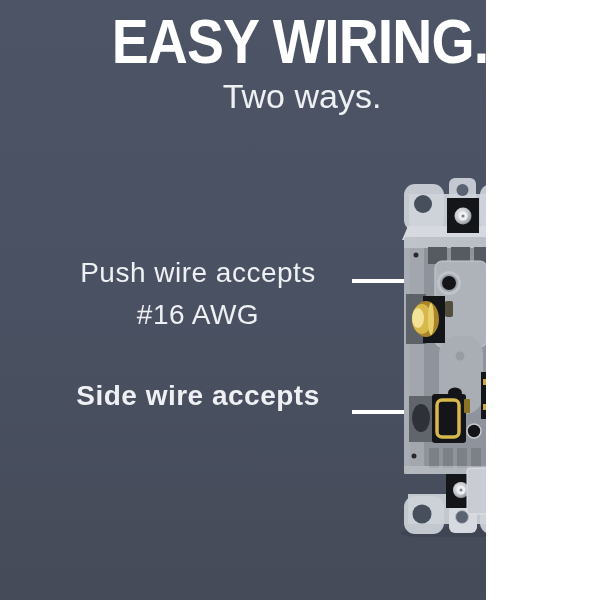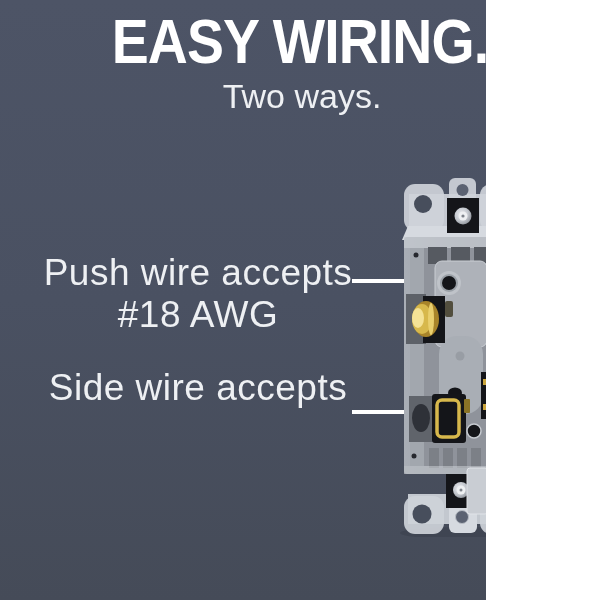--- a/index.html
+++ b/index.html
@@ -24,45 +24,45 @@
   }
   .subheadline{
     position:absolute;top:78px;left:2px;width:600px;
     margin:0;text-align:center;
     font-size:34px;line-height:36px;font-weight:400;
     color:var(--body-text,#eef0f3);
   }
   .callout{
     position:absolute;left:40px;width:316px;
     text-align:center;
-    font-size:37px;font-weight:400;letter-spacing:.5px;
+    font-size:28px;font-weight:400;letter-spacing:.5px;
     color:var(--body-text,#eef0f3);
   }
   .callout-push{top:252px;line-height:42px;}
-  .callout-side{top:367px;line-height:41px;}
+  .callout-side{top:375px;line-height:41px;font-weight:bold;}
   .leader{
     position:absolute;height:4px;
     background:var(--leader-line,#ffffff);
   }
   .leader-push{left:352px;top:279px;width:90px;}
   .leader-side{left:352px;top:410px;width:60px;}
   .product{position:absolute;left:395px;top:172px;width:145px;height:365px;}
   .product svg{display:block;}
 </style>
 </head>
 <body>
 
 <div class="stage">
 
   <h1 class="headline">EASY WIRING.</h1>
   <h2 class="subheadline">Two ways.</h2>
 
   <div class="callout callout-push">
     <div>Push wire accepts</div>
-    <div>#18 AWG</div>
+    <div>#16 AWG</div>
   </div>
   <div class="leader leader-push"></div>
 
   <div class="callout callout-side">
     <div>Side wire accepts</div>
   </div>
   <div class="leader leader-side"></div>
 
   <div class="product">
     <svg width="145" height="365" viewBox="395 172 145 365" xmlns="http://www.w3.org/2000/svg">

